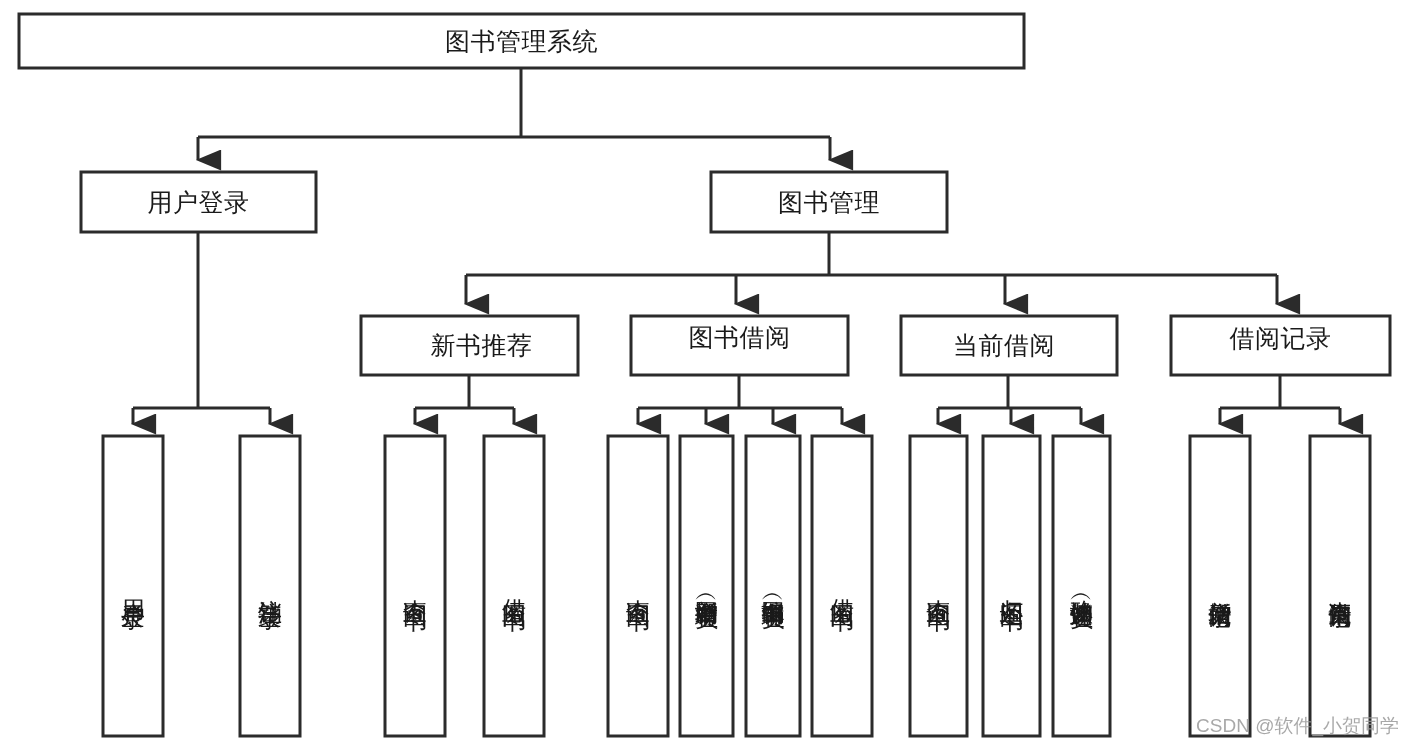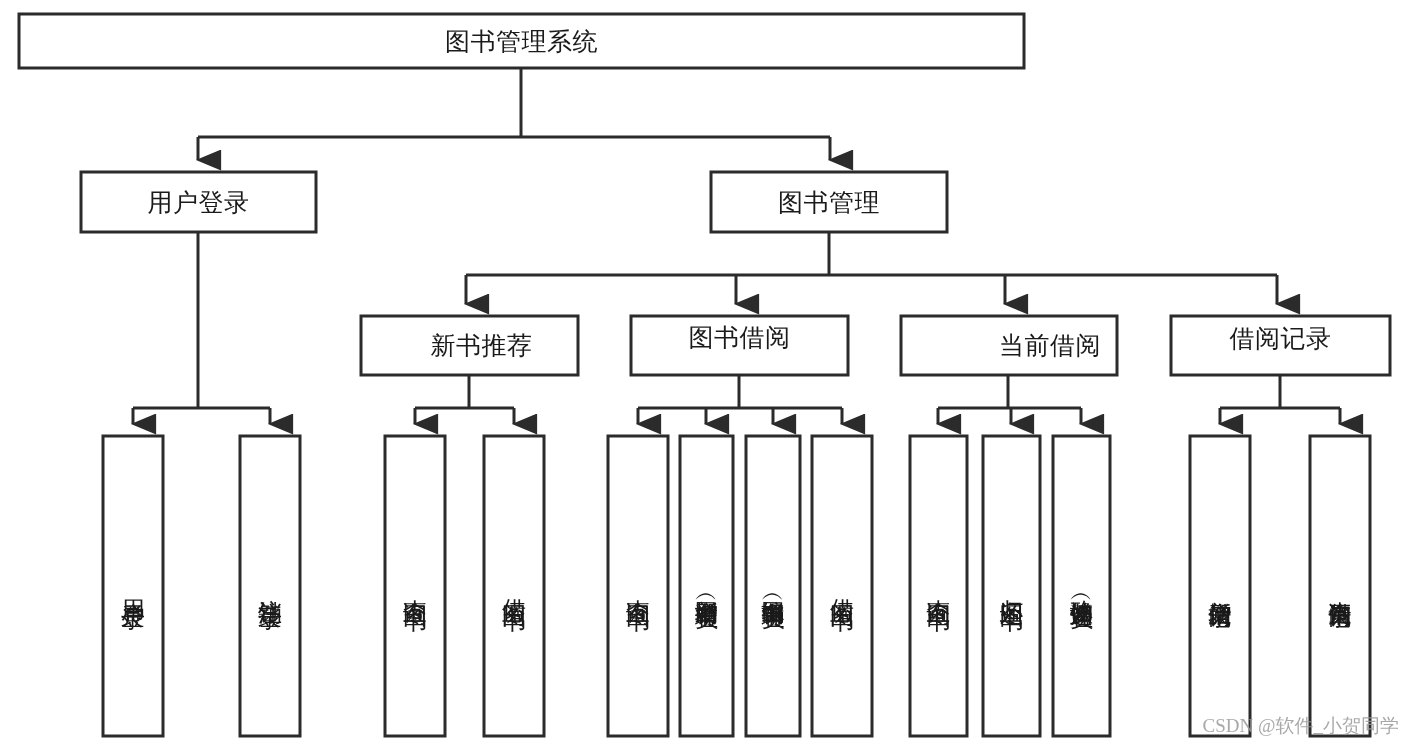--- a/index.html
+++ b/index.html
@@ -73,21 +73,21 @@
   .leaf-label.tight {
     letter-spacing: 1px;
     font-size: 23px;
   }
   .watermark {
     position: absolute;
     right: 6px;
     bottom: 8px;
     font-size: 19px;
     color: #9a9a9a;
-    font-family: Liberation Serif, serif;
+    font-family: Liberation Sans, sans-serif;
     white-space: nowrap;
     opacity: 0.85;
   }
 </style>
 </head>
 <body>
 
 <div id="diagram-root">
 
   <svg id="tree-svg" viewBox="0 0 1405 747">
@@ -166,21 +166,21 @@
     <path class="connector" d="M 1340 408 L 1340 424" marker-end="url(#arrow)"></path>
   </svg>
 
   <div class="node-label" style="left:19px; top:14px; width:1005px; height:54px;border-radius:25px;">图书管理系统</div>
 
   <div class="node-label" style="left:81px; top:172px; width:235px; height:60px;">用户登录</div>
   <div class="node-label" style="left:711px; top:172px; width:236px; height:60px;">图书管理</div>
 
   <div class="node-label" style="left:361px; top:316px; width:241px; height:59px;border-radius:18px;">新书推荐</div>
   <div class="node-label" style="left:631px; top:316px; width:217px; height:43px;">图书借阅</div>
-  <div class="node-label" style="left:942px; top:316px; width:216px; height:59px;border-radius:12px;">当前借阅</div>
+  <div class="node-label" style="left:896px; top:316px; width:216px; height:59px;border-radius:12px;">当前借阅</div>
   <div class="node-label" style="left:1171px; top:316px; width:219px; height:44px;">借阅记录</div>
 
   <div class="leaf-label" style="left:103px; top:436px; width:60px; height:300px;">用户登录</div>
   <div class="leaf-label" style="left:240px; top:436px; width:60px; height:300px;">注销登录</div>
 
   <div class="leaf-label" style="left:385px; top:436px; width:60px; height:300px;">查询图书</div>
   <div class="leaf-label" style="left:484px; top:436px; width:60px; height:300px;">借阅图书</div>
 
   <div class="leaf-label" style="left:608px; top:436px; width:60px; height:300px;">查询图书</div>
   <div class="leaf-label tight" style="left:680px; top:436px; width:53px; height:300px;">新增图书（管理员）</div>

